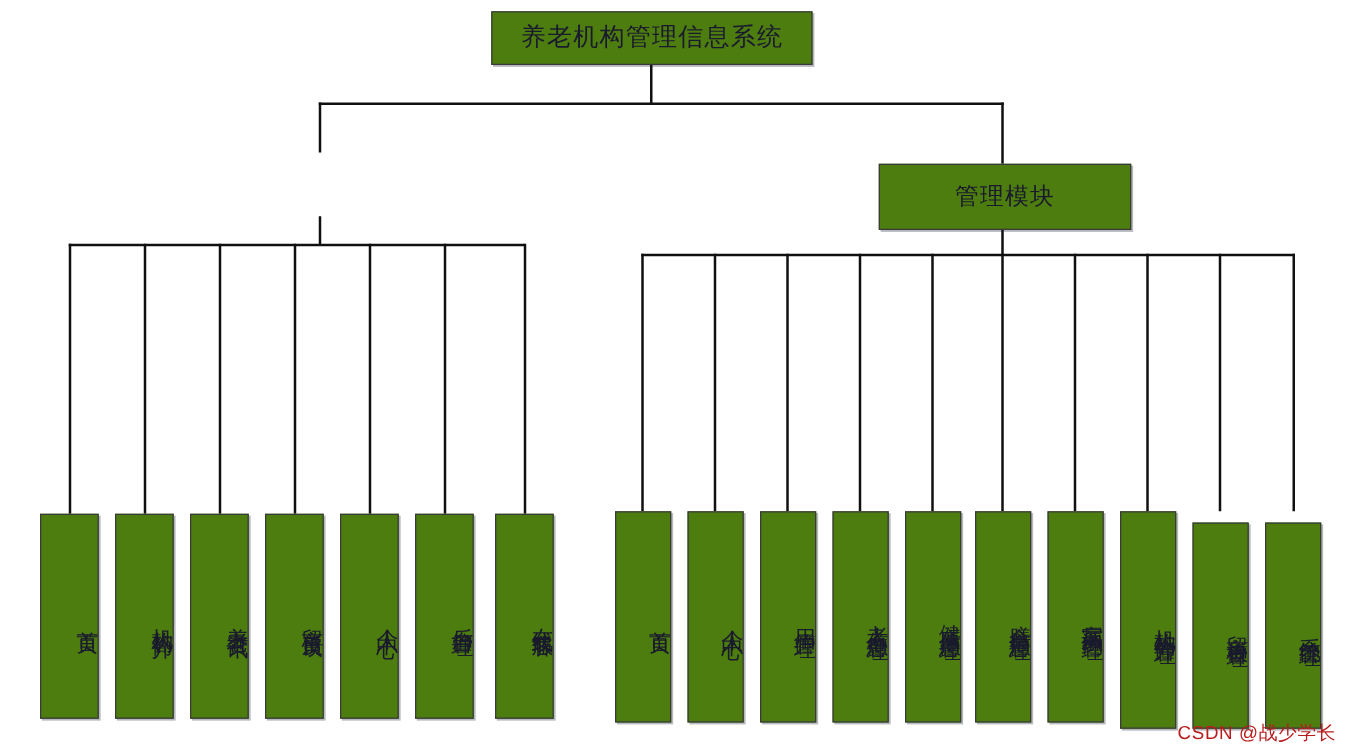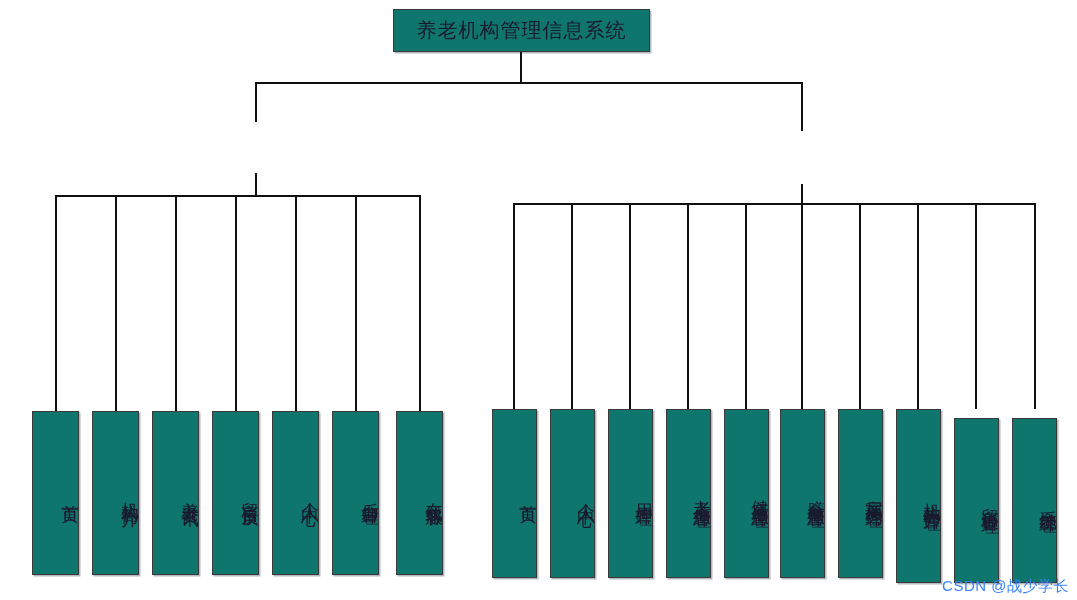--- a/index.html
+++ b/index.html
@@ -18,21 +18,21 @@
 
   #diagram {
     position: absolute;
     inset: 0;
   }
 
   
   .node {
     position: absolute;
     box-sizing: border-box;
-    background: #0f766e;
+    background: #4d7c0f;
     border: 1px solid #3a3a3a;
     box-shadow: 1.5px 1.5px 0 rgba(120,125,135,0.55);
     display: flex;
     align-items: center;
     justify-content: center;
     text-align: center;
   }
 
   .node-label {
     display: block;
@@ -74,21 +74,21 @@
   }
   .line.v { width: 2px; }
   .line.h { height: 2px; }
 
   
   #watermark {
     position: absolute;
     right: 8px;
     bottom: 4px;
     font-size: 15px;
-    color: #3b82f6;
+    color: #b91c1c;
     font-family: "Liberation Sans", sans-serif;
     letter-spacing: 0.5px;
     user-select: none;
     white-space: nowrap;
   }
 </style>
 </head>
 <body>
 
 <div id="diagram">
@@ -133,20 +133,23 @@
   <div class="node leaf" style="left:272px; top:411px; width:47px; height:164px;">
     <span class="node-label">个人中心</span>
   </div>
   <div class="node leaf" style="left:332px; top:411px; width:47px; height:164px;">
     <span class="node-label">后台管理</span>
   </div>
   <div class="node leaf" style="left:396px; top:411px; width:47px; height:164px;">
     <span class="node-label">在线客服</span>
   </div>
 
+  <div class="node module" style="left:703px; top:131px; width:202px; height:53px;">
+    <span class="node-label">管理模块</span>
+  </div>
 
   <div class="line v" style="left:801px; top:184px; width:2px; height:20px;"></div>
 
   <div class="line h" style="left:513px; top:203px; width:523px; height:2px;"></div>
 
   <div class="line v" style="left:513px; top:203px; width:2px; height:206px;"></div>
   <div class="line v" style="left:571px; top:203px; width:2px; height:206px;"></div>
   <div class="line v" style="left:629px; top:203px; width:2px; height:206px;"></div>
   <div class="line v" style="left:687px; top:203px; width:2px; height:206px;"></div>
   <div class="line v" style="left:745px; top:203px; width:2px; height:206px;"></div>

